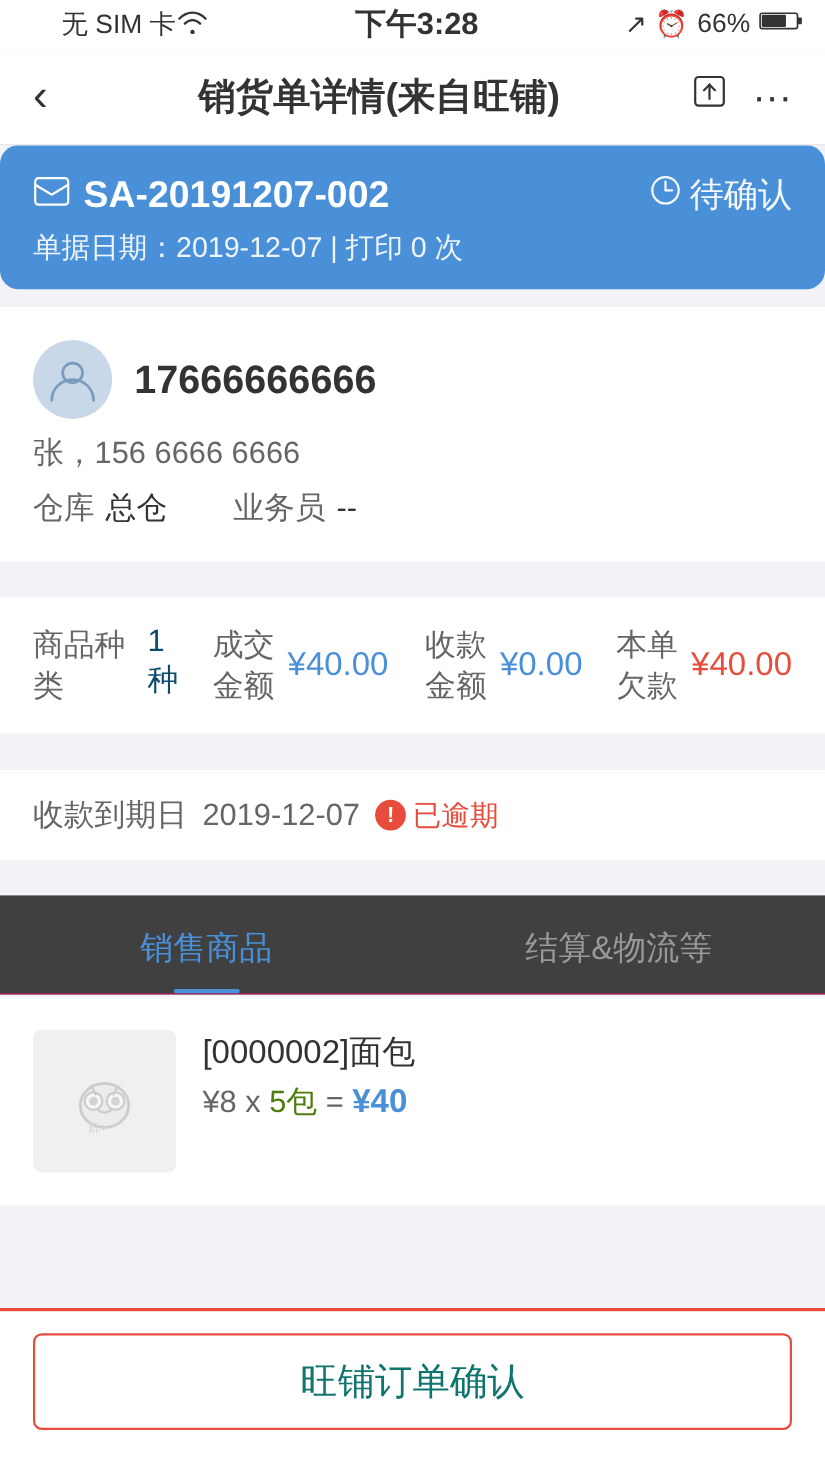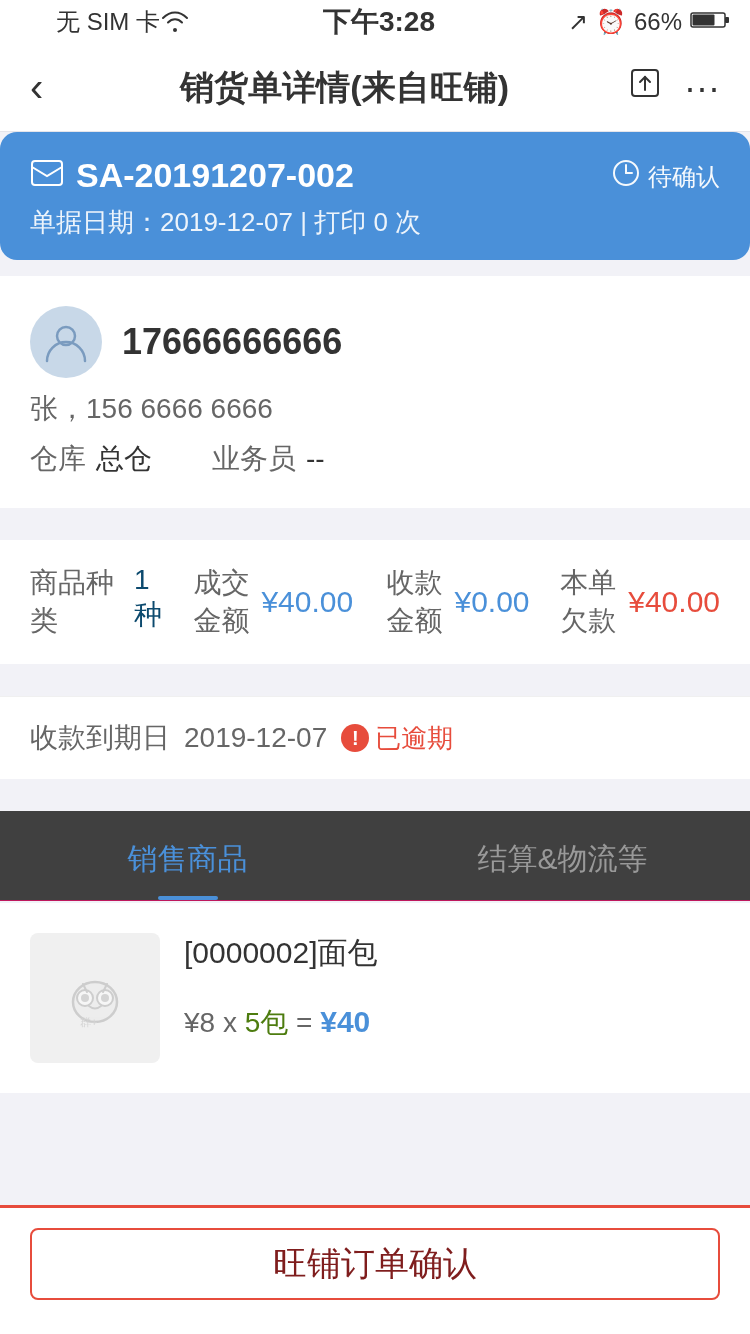--- a/index.html
+++ b/index.html
@@ -77,23 +77,23 @@
       margin-bottom: 10px;
     }
     .order-number {
       font-size: 34px;
       font-weight: 700;
       display: flex;
       align-items: center;
       gap: 12px;
     }
     .order-status {
-      font-size: 24px;
-      display: flex;
-      align-items: flex-end;
+      font-size: 31px;
+      display: flex;
+      align-items: center;
       gap: 8px;
       opacity: 0.95;
     }
     .order-date {
       font-size: 26px;
       opacity: 0.9;
     }
 
     
     .customer-card {
@@ -269,21 +269,21 @@
       width: 80px;
       height: 60px;
       opacity: 0.4;
     }
     .product-info {
       flex: 1;
     }
     .product-name {
       font-size: 30px;
       color: #333;
-      margin-bottom: 30px;
+      margin-bottom: 6px;
       font-weight: 500;
     }
     .product-price-row {
       font-size: 28px;
       color: #666;
     }
     .product-price-row .qty { color: #4d7c0f; }
     .product-price-row .total { color: #4a90d9; font-size: 30px; font-weight: 600; }
 
     
@@ -298,26 +298,26 @@
       position: fixed;
       bottom: 0;
       left: 0;
       width: 750px;
       background: #fff;
       padding: 20px 30px 34px;
       border-top: 3px solid #e74c3c;
     }
     .confirm-btn {
       width: 100%;
-      height: 72px;
+      height: 88px;
       background: #fff;
       border: 2px solid #e74c3c;
       border-radius: 8px;
       font-size: 34px;
-      color: #7f1d1d;
+      color: #0f766e;
       font-weight: 500;
       cursor: pointer;
       display: flex;
       align-items: center;
       justify-content: center;
     }
     .divider-line {
       height: 16px;
       background: #f2f2f7;
     }

